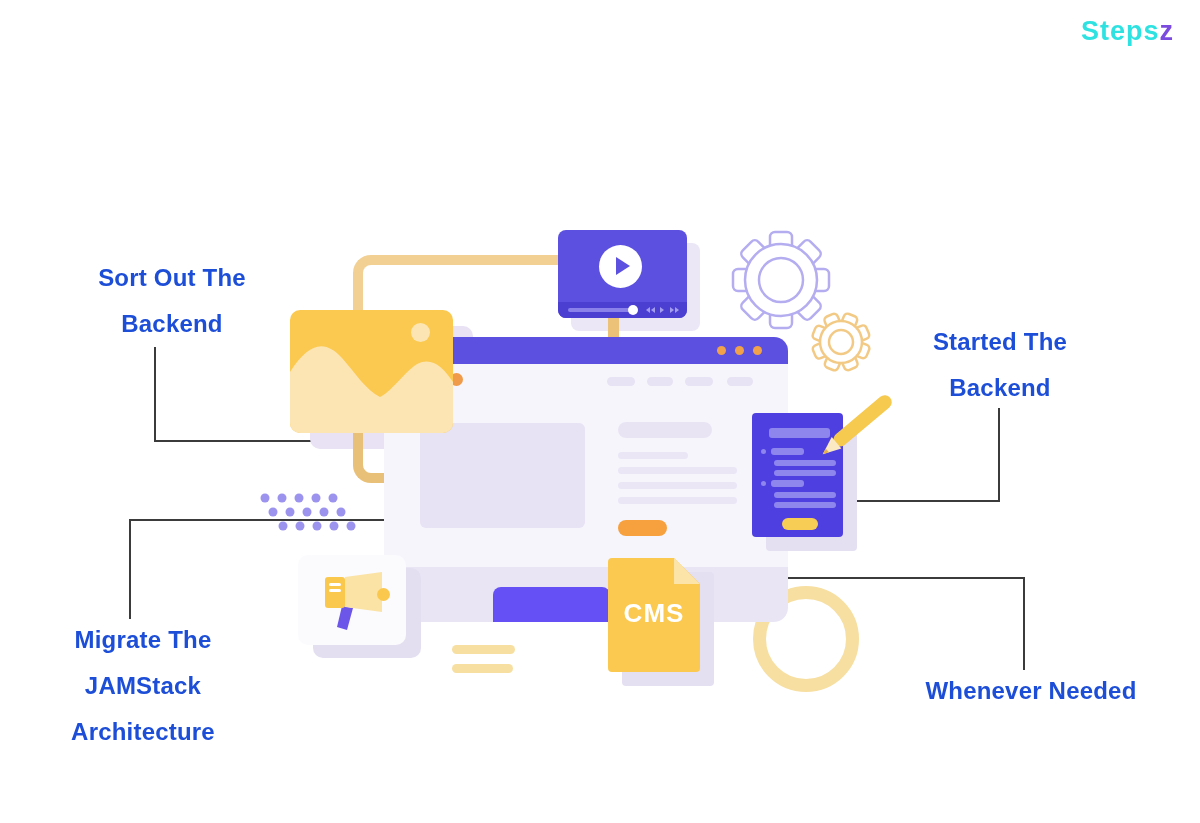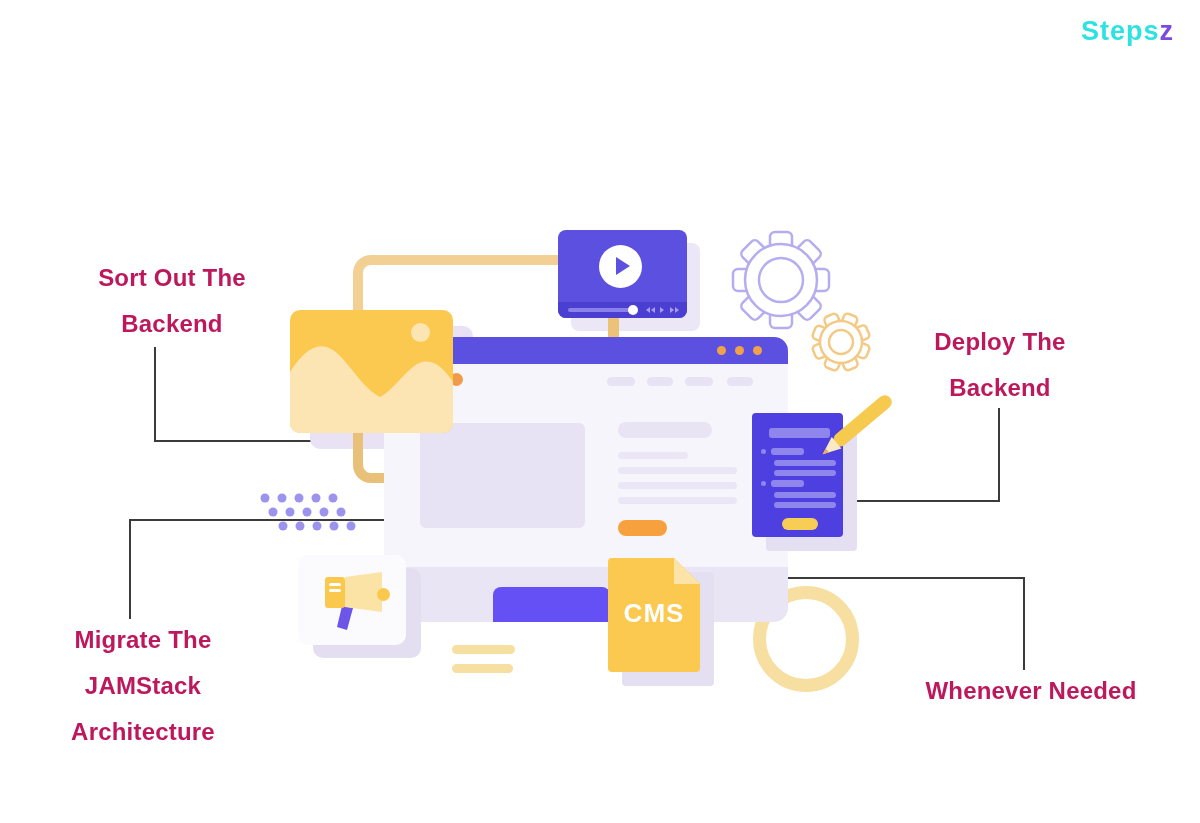--- a/index.html
+++ b/index.html
@@ -5,21 +5,21 @@
   html,body{margin:0;padding:0;background:#ffffff;}
   #canvas{position:relative;width:1200px;height:823px;background:#ffffff;overflow:hidden;
           font-family:"Liberation Sans",sans-serif;}
   .abs{position:absolute;}
   
   .title{left:0;top:43px;width:1200px;text-align:center;font-size:31px;line-height:42px;
          font-weight:800;color:#101010;letter-spacing:.3px;}
   .logo{right:26px;top:16px;font-size:27px;font-weight:700;letter-spacing:1px;color:#2ee2e2;}
   .logo .z{color:#7b4be0;}
   .step-label{width:270px;text-align:center;font-size:24px;line-height:46px;font-weight:700;
-              color:#be185d;letter-spacing:.2px;}
+              color:#1d4ed8;letter-spacing:.2px;}
   
   .conn{border:0 solid #3b3b3b;}
   
   .yline{border:0 solid #f2d094;}
   
   .browser{left:384px;top:337px;width:404px;height:285px;background:#f7f5fc;border-radius:14px;overflow:hidden;}
   .b-header{left:0;top:0;width:404px;height:27px;background:#5b50e0;}
   .hdot{width:9px;height:9px;border-radius:50%;background:#f0a14a;top:9px;}
   .pill{background:#e7e2f4;border-radius:5px;}
   .line{background:#eae6f6;border-radius:3.5px;height:7px;}
@@ -33,21 +33,21 @@
 
 <div id="canvas">
 
   <div class="abs logo"><span>Steps</span><span class="z">z</span></div>
 
   <div class="abs step-label" style="left:37px;top:255px;">
     <div>Sort Out The</div>
     <div>Backend</div>
   </div>
   <div class="abs step-label" style="left:865px;top:319px;">
-    <div>Deploy The</div>
+    <div>Started The</div>
     <div>Backend</div>
   </div>
   <div class="abs step-label" style="left:8px;top:617px;">
     <div>Migrate The</div>
     <div>JAMStack</div>
     <div>Architecture</div>
   </div>
   <div class="abs step-label" style="left:896px;top:668px;">
     <div>Whenever Needed</div>
   </div>

